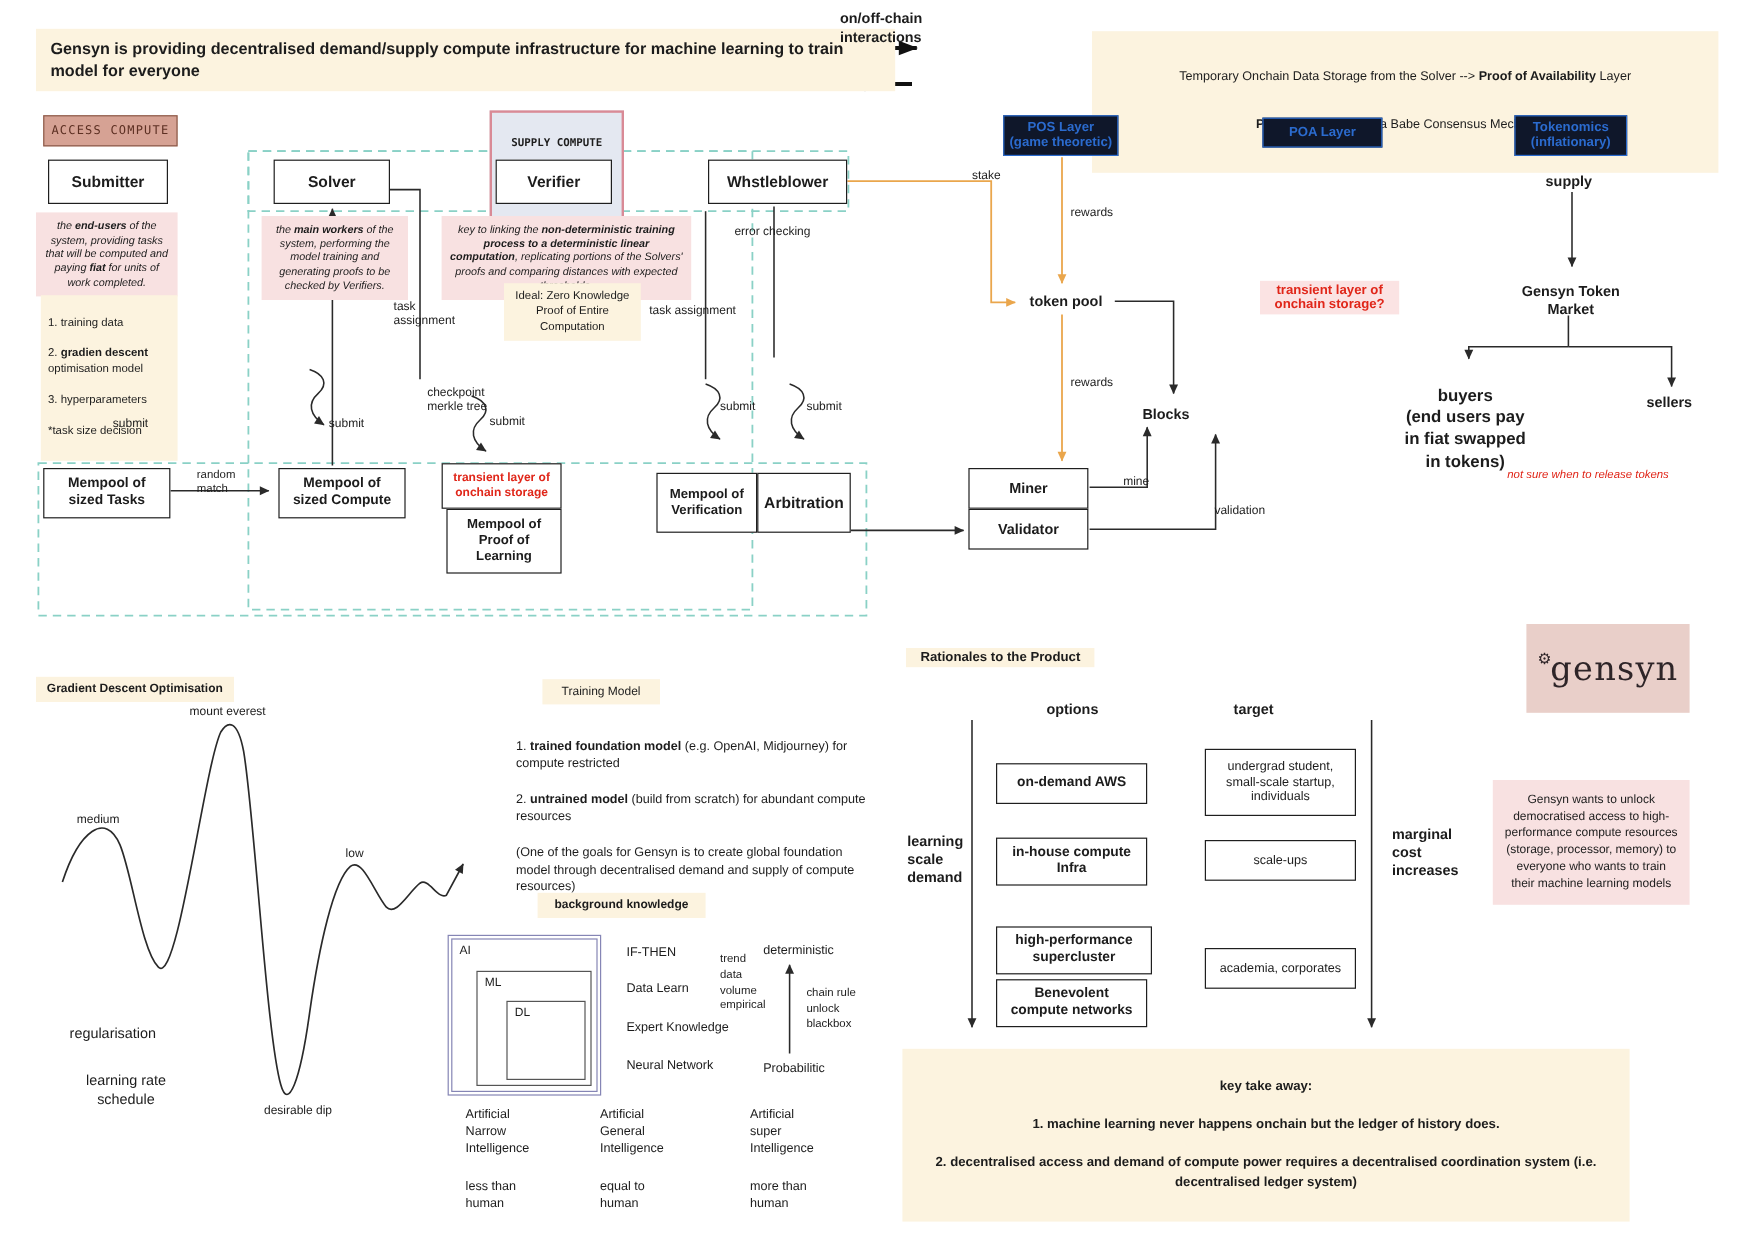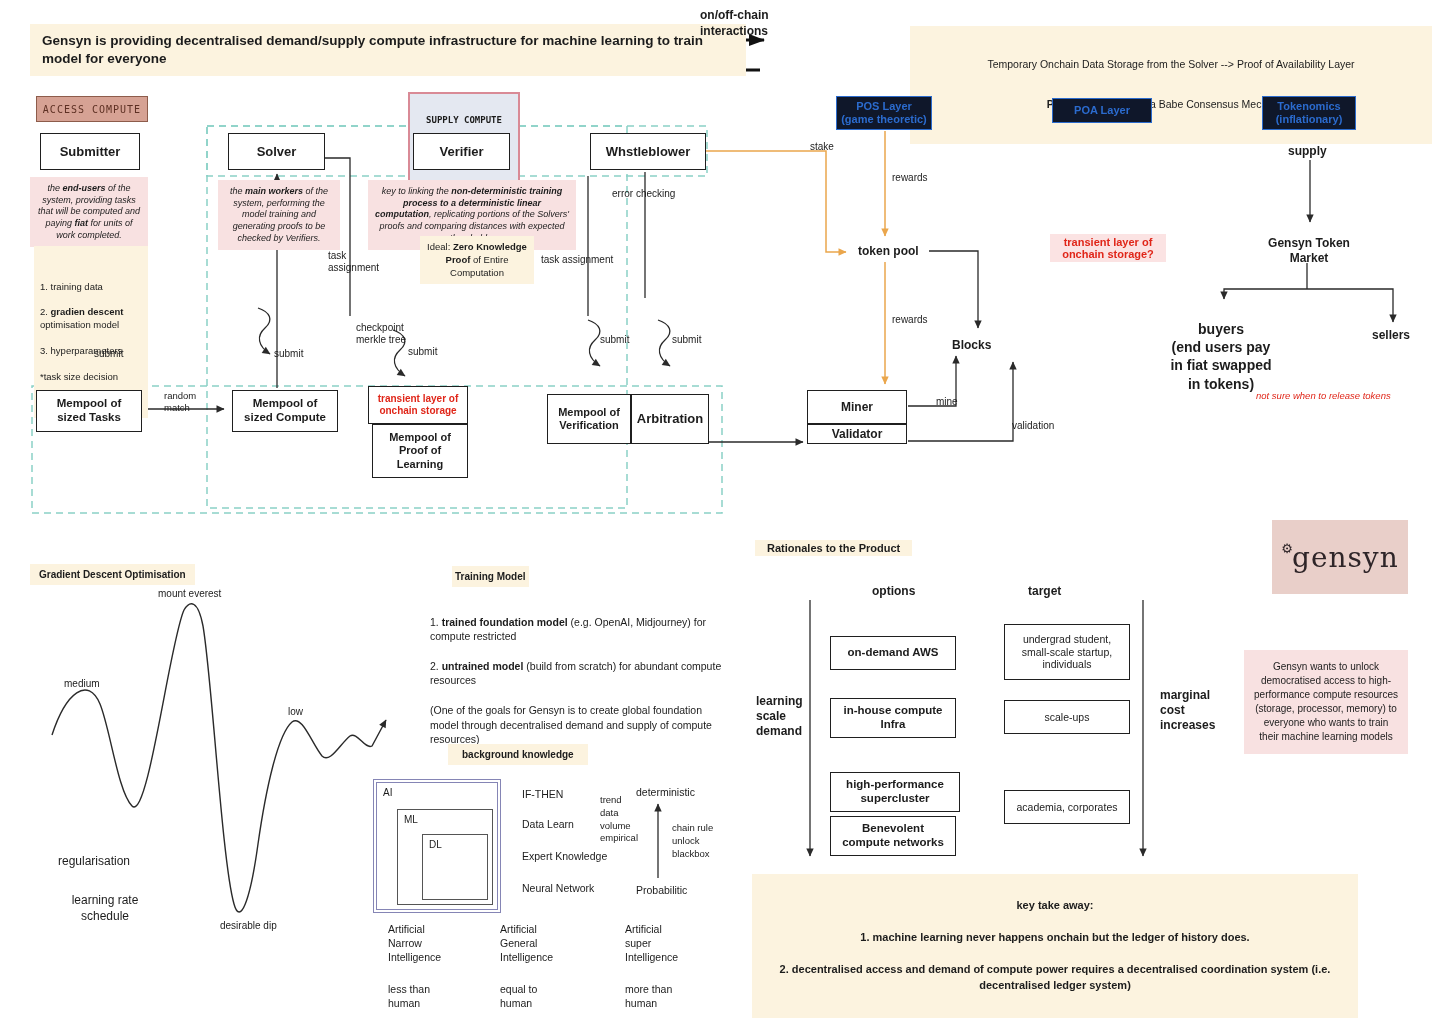--- a/index.html
+++ b/index.html
@@ -79,21 +79,21 @@
     <path d="M706,151 H826 V252 H846" marker-end="url(#arrO)"></path>
     <path d="M885,131 V236" marker-end="url(#arrO)"></path>
     <path d="M885,262 V384" marker-end="url(#arrO)"></path>
   </g>
 </svg>
 
 <div class="abs cream" style="left:30px;top:24px;width:716px;padding:8px 12px;font-size:13.5px;font-weight:bold;line-height:1.35">Gensyn is providing decentralised demand/supply compute infrastructure for machine learning to train model for everyone</div>
 <div class="abs" style="left:700px;top:8px;width:130px;font-size:12px;font-weight:bold;line-height:1.3">on/off-chain
 interactions</div>
 <div class="abs cream ctr" style="left:910px;top:26px;width:522px;padding:9px 10px;font-size:10.5px;line-height:1.9">
-  <div><span>Temporary Onchain Data Storage from the Solver --&gt; </span><span style="font-weight: normal; text-align: center;">Proof of Availability</span><span> Layer</span></div>
+  <div><span>Temporary Onchain Data Storage from the Solver --&gt; </span><span style="font-weight: bold; text-align: center;">Proof of Availability</span><span> Layer</span></div>
   <div><span style="font-weight: bold;">Proof of Stake</span><span> Granpa Babe Consensus Mechanism</span></div>
 </div>
 
 <div class="abs mono" style="left:36px;top:96px;width:112px;height:26px;background:#d6a294;border:1px solid #8d5c4b;color:#5d3023;font-size:10px;letter-spacing:1px;display:flex;align-items:center;justify-content:center">ACCESS COMPUTE</div>
 <div class="abs ctr" style="left:408px;top:92px;width:112px;background:#e4e8f1;border:2px solid #d98a96;padding:3px 2px">
   <div class="mono" style="font-size:9px;font-weight:bold">SUPPLY COMPUTE</div>
   <div class="it" style="font-size:8.5px">processor, memory, storage</div>
 </div>
 <div class="abs bluebox" style="left:836px;top:96px;width:96px;height:34px;font-size:11px">POS Layer
 (game theoretic)</div>
@@ -103,27 +103,27 @@
 
 <div class="abs node" style="left:40px;top:133px;width:100px;height:37px;font-size:13px">Submitter</div>
 <div class="abs node" style="left:228px;top:133px;width:97px;height:37px;font-size:13px">Solver</div>
 <div class="abs node" style="left:413px;top:133px;width:97px;height:37px;font-size:13px">Verifier</div>
 <div class="abs node" style="left:590px;top:133px;width:116px;height:37px;font-size:13px">Whstleblower</div>
 
 <div class="abs pinknote it ctr" style="left:30px;top:177px;width:118px;padding:6px 5px;font-size:9px;line-height:1.3"><span>the </span><span style="font-weight: bold;">end-users</span><span> of the system, providing tasks that will be computed and paying </span><span style="font-weight: bold;">fiat</span><span> for units of work completed.</span></div>
 <div class="abs pinknote it ctr" style="left:218px;top:180px;width:122px;padding:6px 5px;font-size:9px;line-height:1.3"><span>the </span><span style="font-weight: bold;">main workers</span><span> of the system, performing the model training and generating proofs to be checked by Verifiers.</span></div>
 <div class="abs pinknote it ctr" style="left:368px;top:180px;width:208px;padding:6px 7px;font-size:9px;line-height:1.3"><span>key to linking the </span><span style="font-weight: bold;">non-deterministic training process to a deterministic linear computation</span><span>, replicating portions of the Solvers' proofs and comparing distances with expected thresholds.</span></div>
 
-<div class="abs cream" style="left:34px;top:246px;width:114px;padding:22px 6px;font-size:9.5px;line-height:1.35">
+<div class="abs cream" style="left:34px;top:246px;width:114px;padding:5px 6px;font-size:9.5px;line-height:1.35">
   <div>1. training data</div>
   <div><span>2. </span><span style="font-weight: bold;">gradien descent</span><span> optimisation model</span></div>
   <div>3. hyperparameters</div>
   <div>*task size decision</div>
 </div>
-<div class="abs cream ctr" style="left:420px;top:236px;width:114px;padding:5px 6px;font-size:9.5px;line-height:1.35"><span>Ideal: </span><span style="font-weight: bold;">Zero Knowledge Proof</span><span> of Entire Computation</span></div>
+<div class="abs cream ctr" style="left:420px;top:236px;width:114px;padding:5px 6px;font-size:9.5px;line-height:1.35"><span>Ideal: </span><span style="font-weight: normal;">Zero Knowledge Proof</span><span> of Entire Computation</span></div>
 
 <div class="abs lbl" style="left:328px;top:250px">task
 assignment</div>
 <div class="abs lbl" style="left:541px;top:254px">task assignment</div>
 <div class="abs lbl" style="left:356px;top:322px">checkpoint
 merkle tree</div>
 <div class="abs lbl" style="left:612px;top:188px">error checking</div>
 <div class="abs lbl" style="left:810px;top:141px">stake</div>
 <div class="abs lbl" style="left:892px;top:172px">rewards</div>
 <div class="abs lbl" style="left:892px;top:314px">rewards</div>
@@ -135,21 +135,21 @@
 <div class="abs lbl" style="left:274px;top:348px">submit</div>
 <div class="abs lbl" style="left:408px;top:346px">submit</div>
 <div class="abs lbl" style="left:600px;top:334px">submit</div>
 <div class="abs lbl" style="left:672px;top:334px">submit</div>
 
 <div class="abs bl" style="left:858px;top:244px">token pool</div>
 <div class="abs red ctr" style="left:1050px;top:234px;width:116px;background:#fbe3e3;font-weight:bold;font-size:11px;padding:2px">transient layer of
 onchain storage?</div>
 <div class="abs bl" style="left:952px;top:338px">Blocks</div>
 <div class="abs node" style="left:807px;top:390px;width:100px;height:34px;font-size:12px">Miner</div>
-<div class="abs node" style="left:807px;top:424px;width:100px;height:20px;font-size:12px">Validator</div>
+<div class="abs node" style="left:807px;top:424px;width:100px;height:34px;font-size:12px">Validator</div>
 
 <div class="abs node" style="left:36px;top:390px;width:106px;height:42px;font-size:11.5px">Mempool of
 sized Tasks</div>
 <div class="abs node" style="left:232px;top:390px;width:106px;height:42px;font-size:11.5px">Mempool of
 sized Compute</div>
 <div class="abs node red" style="left:368px;top:386px;width:100px;height:38px;font-size:10px">transient layer of
 onchain storage</div>
 <div class="abs node" style="left:372px;top:424px;width:96px;height:54px;font-size:11px">Mempool of
 Proof of
 Learning</div>
@@ -169,21 +169,21 @@
 
 <div class="abs cream" style="left:30px;top:564px;padding:5px 9px;font-size:10px;font-weight:bold">Gradient Descent Optimisation</div>
 <div class="abs lbl" style="left:64px;top:678px">medium</div>
 <div class="abs lbl" style="left:158px;top:588px">mount everest</div>
 <div class="abs lbl" style="left:288px;top:706px">low</div>
 <div class="abs lbl" style="left:220px;top:920px">desirable dip</div>
 <div class="abs" style="left:58px;top:854px;font-size:12px">regularisation</div>
 <div class="abs ctr" style="left:50px;top:892px;width:110px;font-size:12px;line-height:1.35">learning rate
 schedule</div>
 
-<div class="abs cream" style="left:452px;top:566px;padding:5px 3px;font-size:10px;font-weight:bold">Training Model</div>
+<div class="abs cream" style="left:452px;top:566px;padding:5px 16px;font-size:10px;font-weight:normal">Training Model</div>
 <div class="abs" style="left:430px;top:600px;width:294px;font-size:10.5px;line-height:1.4">
   <div><span>1. </span><span style="font-weight: bold;">trained foundation model</span><span> (e.g. OpenAI, Midjourney) for compute restricted</span></div>
   <div><span>2. </span><span style="font-weight: bold;">untrained model</span><span> (build from scratch) for abundant compute resources</span></div>
   <div><span>(One of the goals for Gensyn is to create global foundation model through decentralised demand and supply of compute resources)</span></div>
 </div>
 
 <div class="abs cream" style="left:448px;top:744px;padding:5px 14px;font-size:10px;font-weight:bold">background knowledge</div>
 <div class="abs" style="left:376px;top:782px;width:122px;height:128px;border:1px solid #8585b5;box-shadow:0 0 0 2px #fff,0 0 0 3px #8585b5">
   <span class="lbl" style="position:absolute;left:6px;top:4px">AI</span>
   <div style="position:absolute;left:20px;top:26px;width:96px;height:96px;border:1px solid #555">

